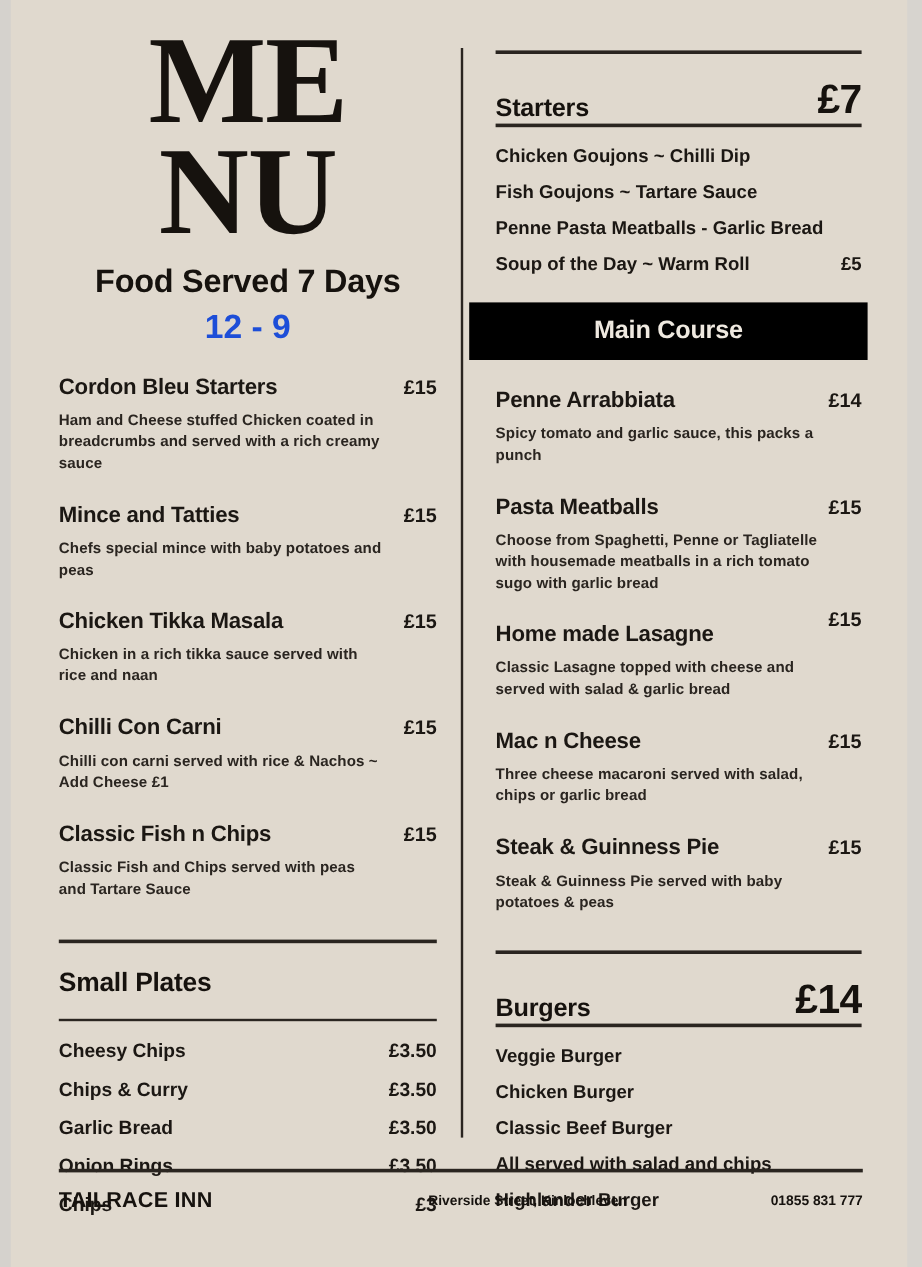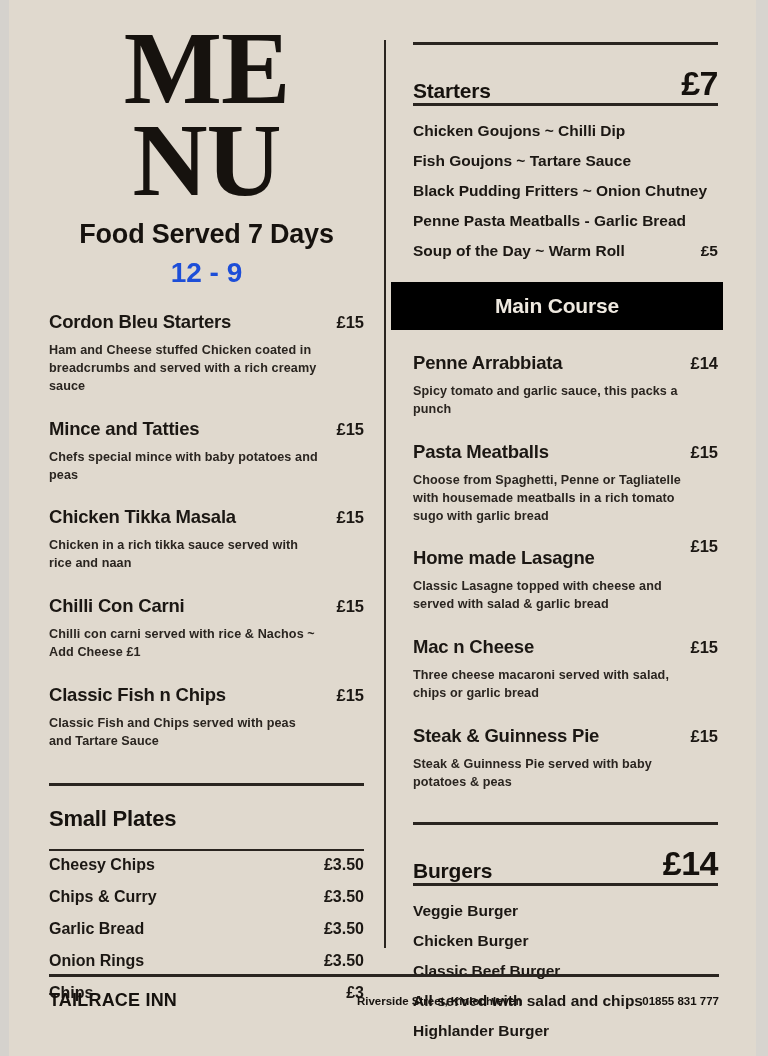--- a/index.html
+++ b/index.html
@@ -138,21 +138,21 @@
   }
 
   
   .plate-row {
     display: flex;
     align-items: baseline;
     justify-content: space-between;
     margin-top: 14px;
   }
   .plate-row:first-child {
-    margin-top: 5px;
+    margin-top: 17px;
     gap: 18px;
   }
   .plate-name,
   .plate-price {
     font-size: 16px;
     font-weight: bold;
     color: #1b1713;
   }
 
   
@@ -360,24 +360,20 @@
         </div>
         <hr class="rule">
 
         <div class="plain-list">
           <div class="plain-item">
             <span>Chicken Goujons ~ Chilli Dip</span>
             <span class="plain-item-price"></span>
           </div>
           <div class="plain-item">
             <span>Fish Goujons ~ Tartare Sauce</span>
-            <span class="plain-item-price"></span>
-          </div>
-          <div class="plain-item">
-            <span>Black Pudding Fritters ~ Onion Chutney</span>
             <span class="plain-item-price"></span>
           </div>
           <div class="plain-item">
             <span>Penne Pasta Meatballs - Garlic Bread</span>
             <span class="plain-item-price"></span>
           </div>
           <div class="plain-item">
             <span>Soup of the Day ~ Warm Roll</span>
             <span class="plain-item-price">£5</span>
           </div>

